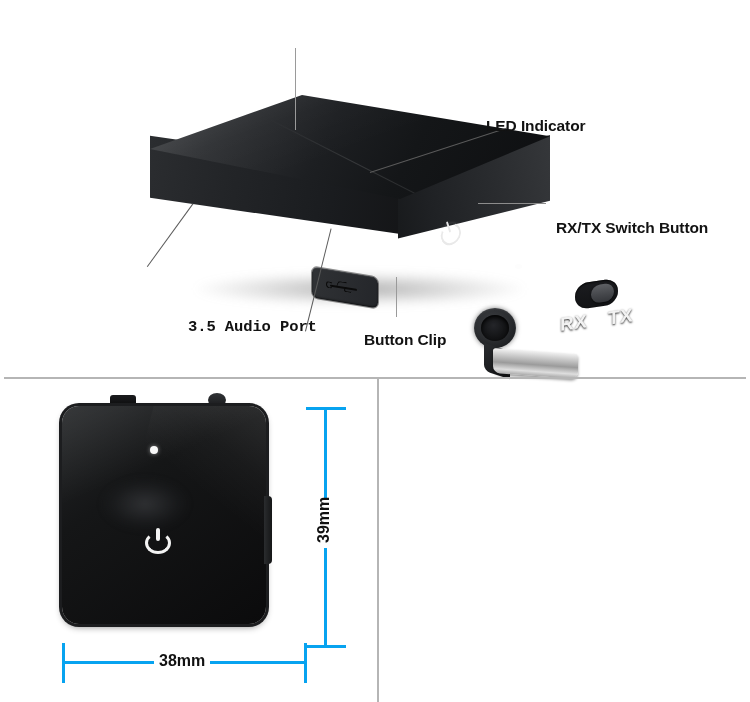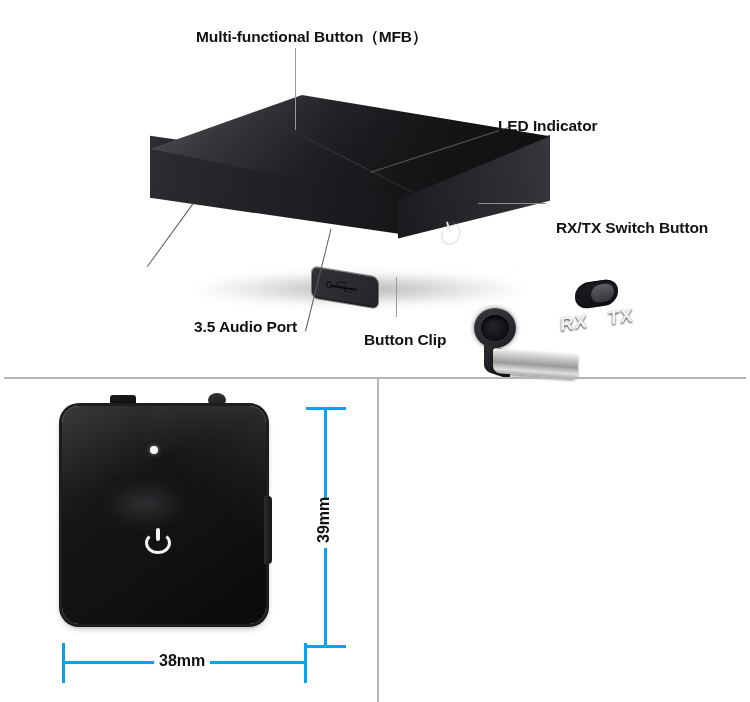--- a/index.html
+++ b/index.html
@@ -343,28 +343,27 @@
       <div class="clip"></div>
     </div>
 
     <div class="leader leader-v" style="left:295px; top:48px;  height:82px;"></div>
     <div class="leader leader-d" style="left:370px; top:172px; width:145px; transform:rotate(-18deg);"></div>
     <div class="leader leader-h" style="left:478px; top:203px; width:68px;"></div>
     <div class="leader leader-d" style="left:193px; top:203px; width:78px; transform:rotate(126deg);"></div>
     <div class="leader leader-d" style="left:331px; top:228px; width:106px; transform:rotate(104deg);"></div>
     <div class="leader leader-v" style="left:396px; top:277px; height:40px;"></div>
 
-    <div class="label" style="left:196px; top:27px;">Multi-functional Button（MFB）</div>
-
-    <div class="label" style="left:498px; top:117px;">LED Indicator</div>
+
+    <div class="label" style="left:486px; top:117px;">LED Indicator</div>
 
     <div class="label" style="left:556px; top:195px;margin-top:24px;">RX/TX Switch Button</div>
 
 
-    <div class="label" style="left:194px; top:318px;">3.5 Audio Port</div>
+    <div class="label" style="left:188px; top:318px;font-family:Liberation Mono, monospace;">3.5 Audio Port</div>
 
     <div class="label" style="left:364px; top:331px;">Button Clip</div>
   </div>
 
   <div class="div-h"></div>
   <div class="div-v"></div>
 
   <div id="viewA">
 
     <div class="topdown-nub"></div>

